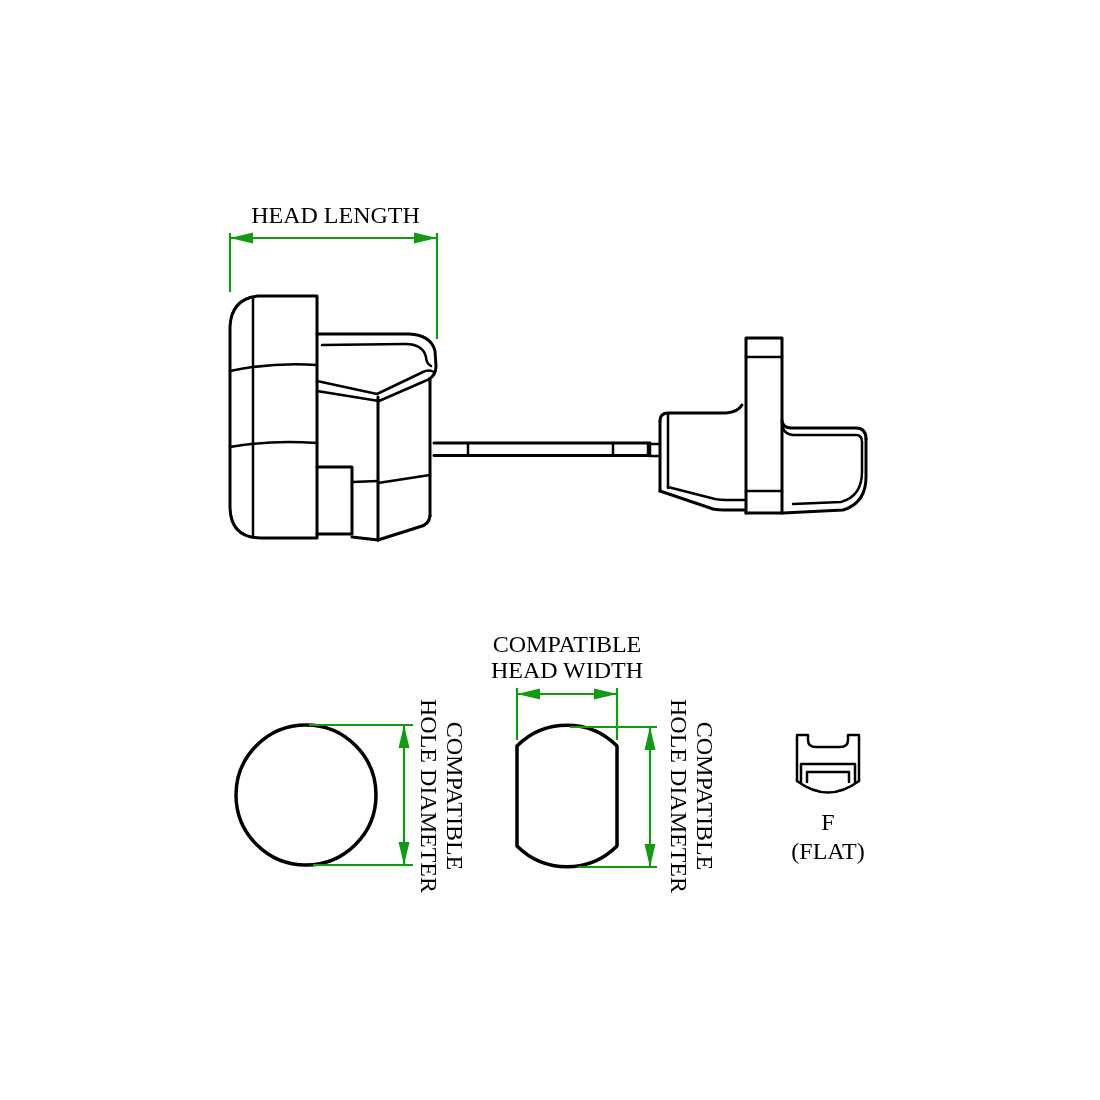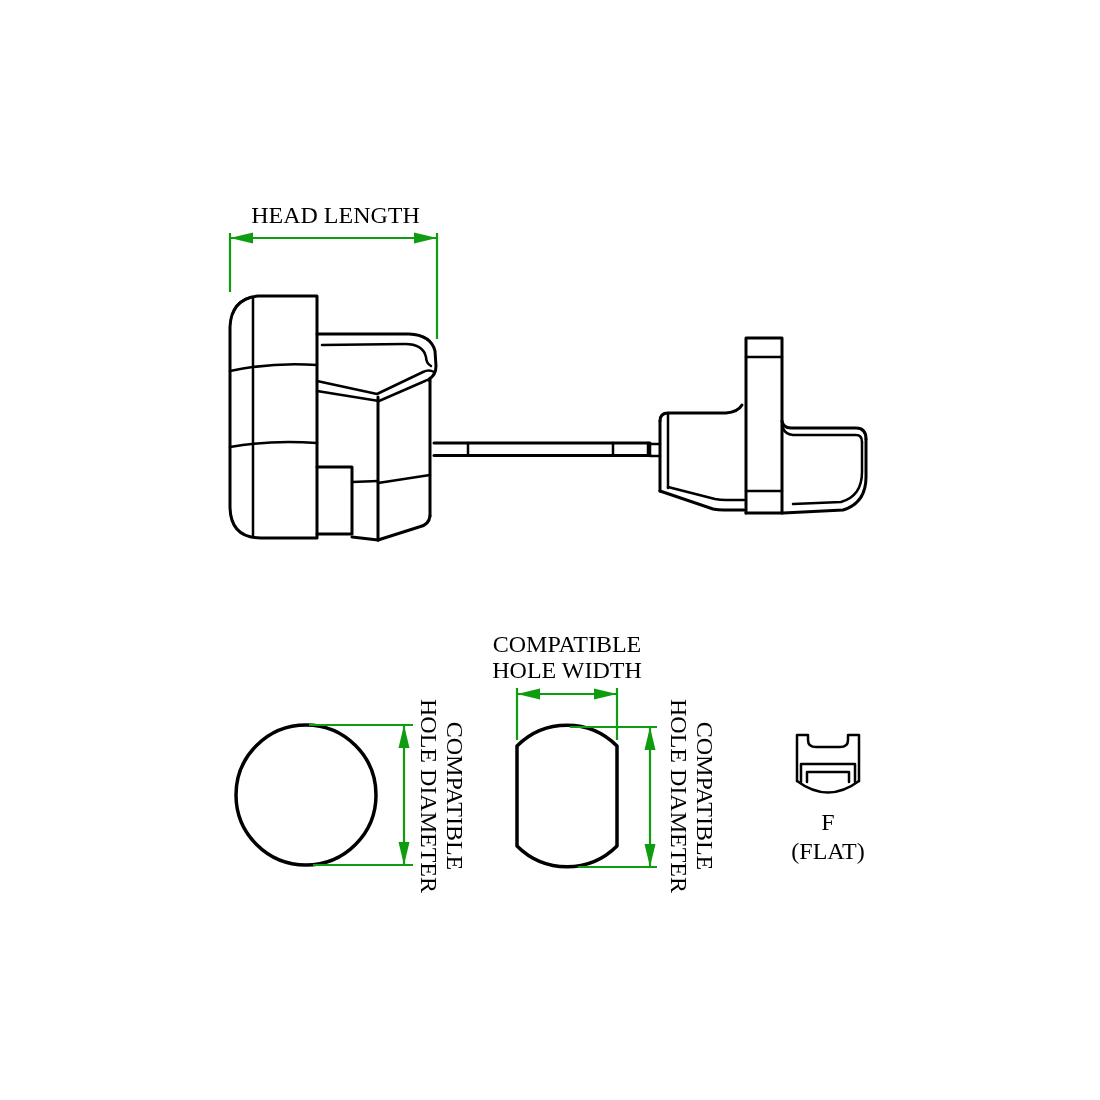--- a/index.html
+++ b/index.html
@@ -129,21 +129,21 @@
       <path class="ink-thin" d="M797,781 Q828,804 859,781"></path>
       <path class="ink-thin" d="M801,782 L801,764 L855,764 L855,782"></path>
       <path class="ink-thin" d="M807,782 L807,772 L849,772 L849,782"></path>
     </g>
   </svg>
 
   <div class="label" style="left:233px;top:202px;width:205px;">HEAD LENGTH</div>
 
   <div class="label" style="left:467px;top:631px;width:200px;">
     <span>COMPATIBLE</span>
-    <span>HOLE WIDTH</span>
+    <span>HEAD WIDTH</span>
   </div>
 
   <div class="label rot90" style="left:342px;top:770px;width:200px;height:52px;">
     <span>COMPATIBLE</span>
     <span>HOLE DIAMETER</span>
   </div>
 
   <div class="label rot90" style="left:592px;top:770px;width:200px;height:52px;">
     <span>COMPATIBLE</span>
     <span>HOLE DIAMETER</span>

